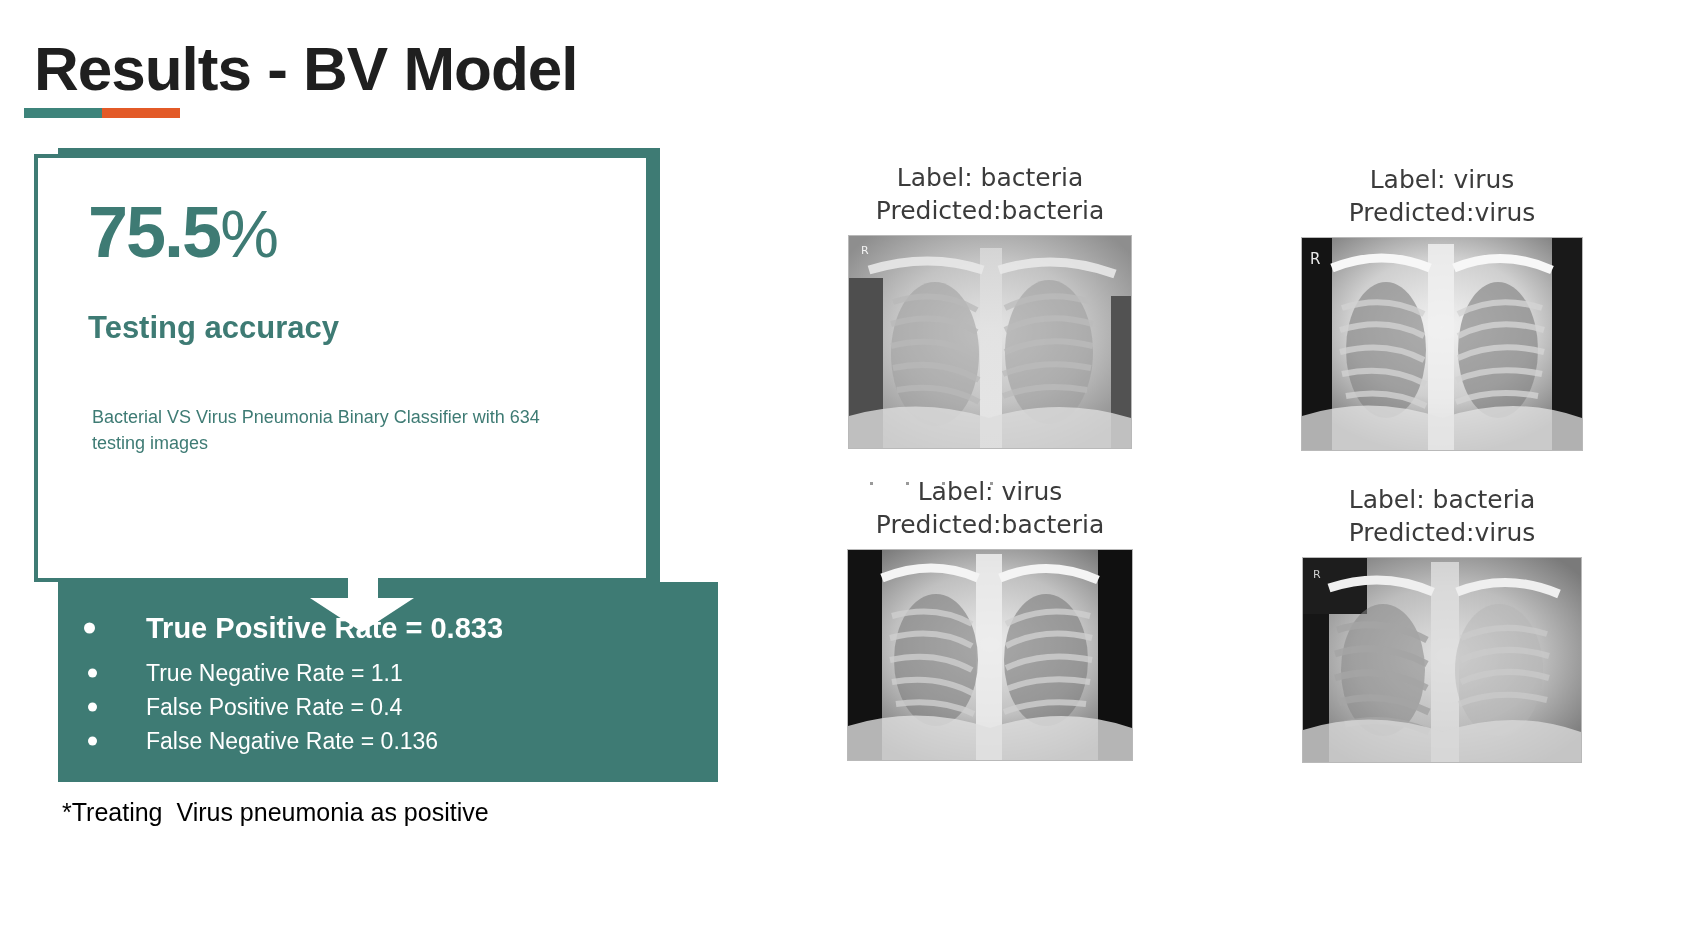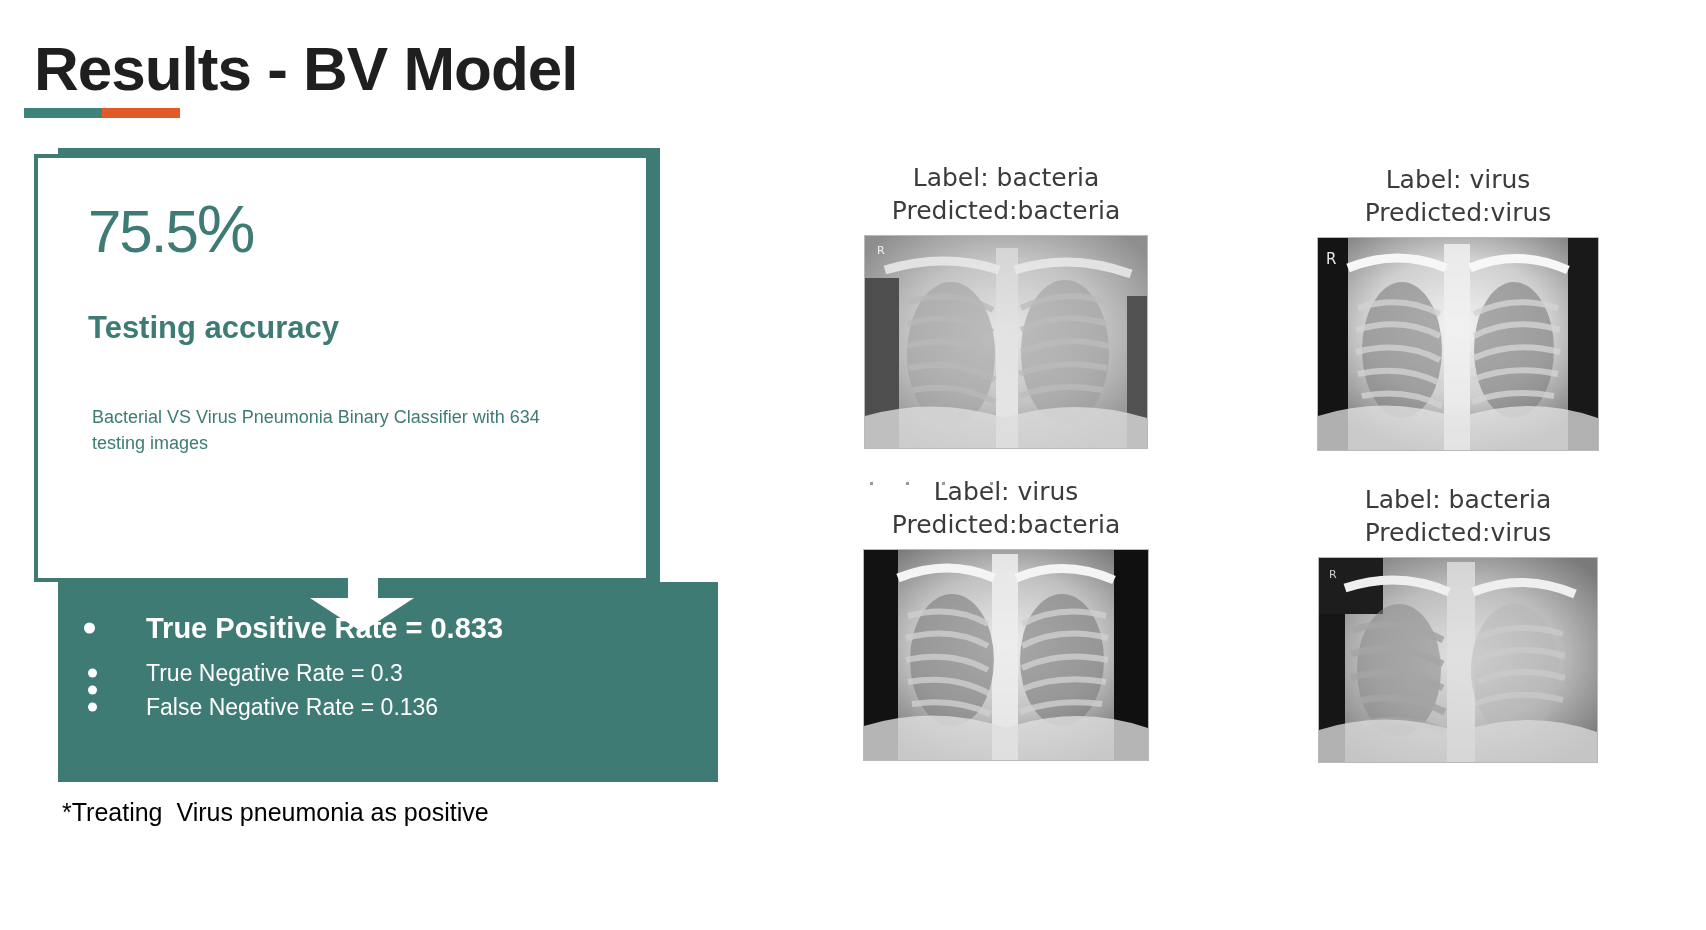--- a/index.html
+++ b/index.html
@@ -69,22 +69,22 @@
 
   .big-stat {
     position: absolute;
     left: 88px;
     top: 196px;
     color: #3E7B74;
     line-height: 1;
     white-space: nowrap;
   }
   .big-stat .num {
-    font-size: 60px;
-    font-weight: 400;
+    font-size: 72px;
+    font-weight: 700;
     letter-spacing: -2px;
     text-align: right;
   }
   .big-stat .pct {
     font-size: 66px;
     font-weight: 300;
     letter-spacing: -1px;
   }
 
   .stat-caption {
@@ -189,21 +189,21 @@
     left: 62px;
     top: 798px;
     font-size: 25px;
     color: #000000;
     white-space: pre;
   }
 
   
   .xray-grid {
     position: absolute;
-    left: 796px;
+    left: 780px;
     top: 150px;
     width: 900px;
     height: 660px;
   }
   .xray-cell {
     position: absolute;
     text-align: center;
   }
   .xray-cell .xcap {
     font-size: 25px;
@@ -260,24 +260,25 @@
 <div class="stat-desc">Bacterial VS Virus Pneumonia Binary Classifier with 634 testing images</div>
 
 <div class="metrics-panel">
   <ul class="metrics-list">
     <li class="primary">
       <span class="dot"></span>
       <span>True Positive Rate = 0.833</span>
     </li>
     <li>
       <span class="dot"></span>
-      <span>True Negative Rate = 0.3</span>
+      <span>True Negative Rate = 1.1</span>
     </li>
     <li>
       <span class="dot"></span>
+      <span>False Positive Rate = 0.4</span>
     </li>
     <li>
       <span class="dot"></span>
       <span>False Negative Rate = 0.136</span>
     </li>
   </ul>
 </div>
 
 <div class="down-arrow">
   <div class="shaft"></div>

